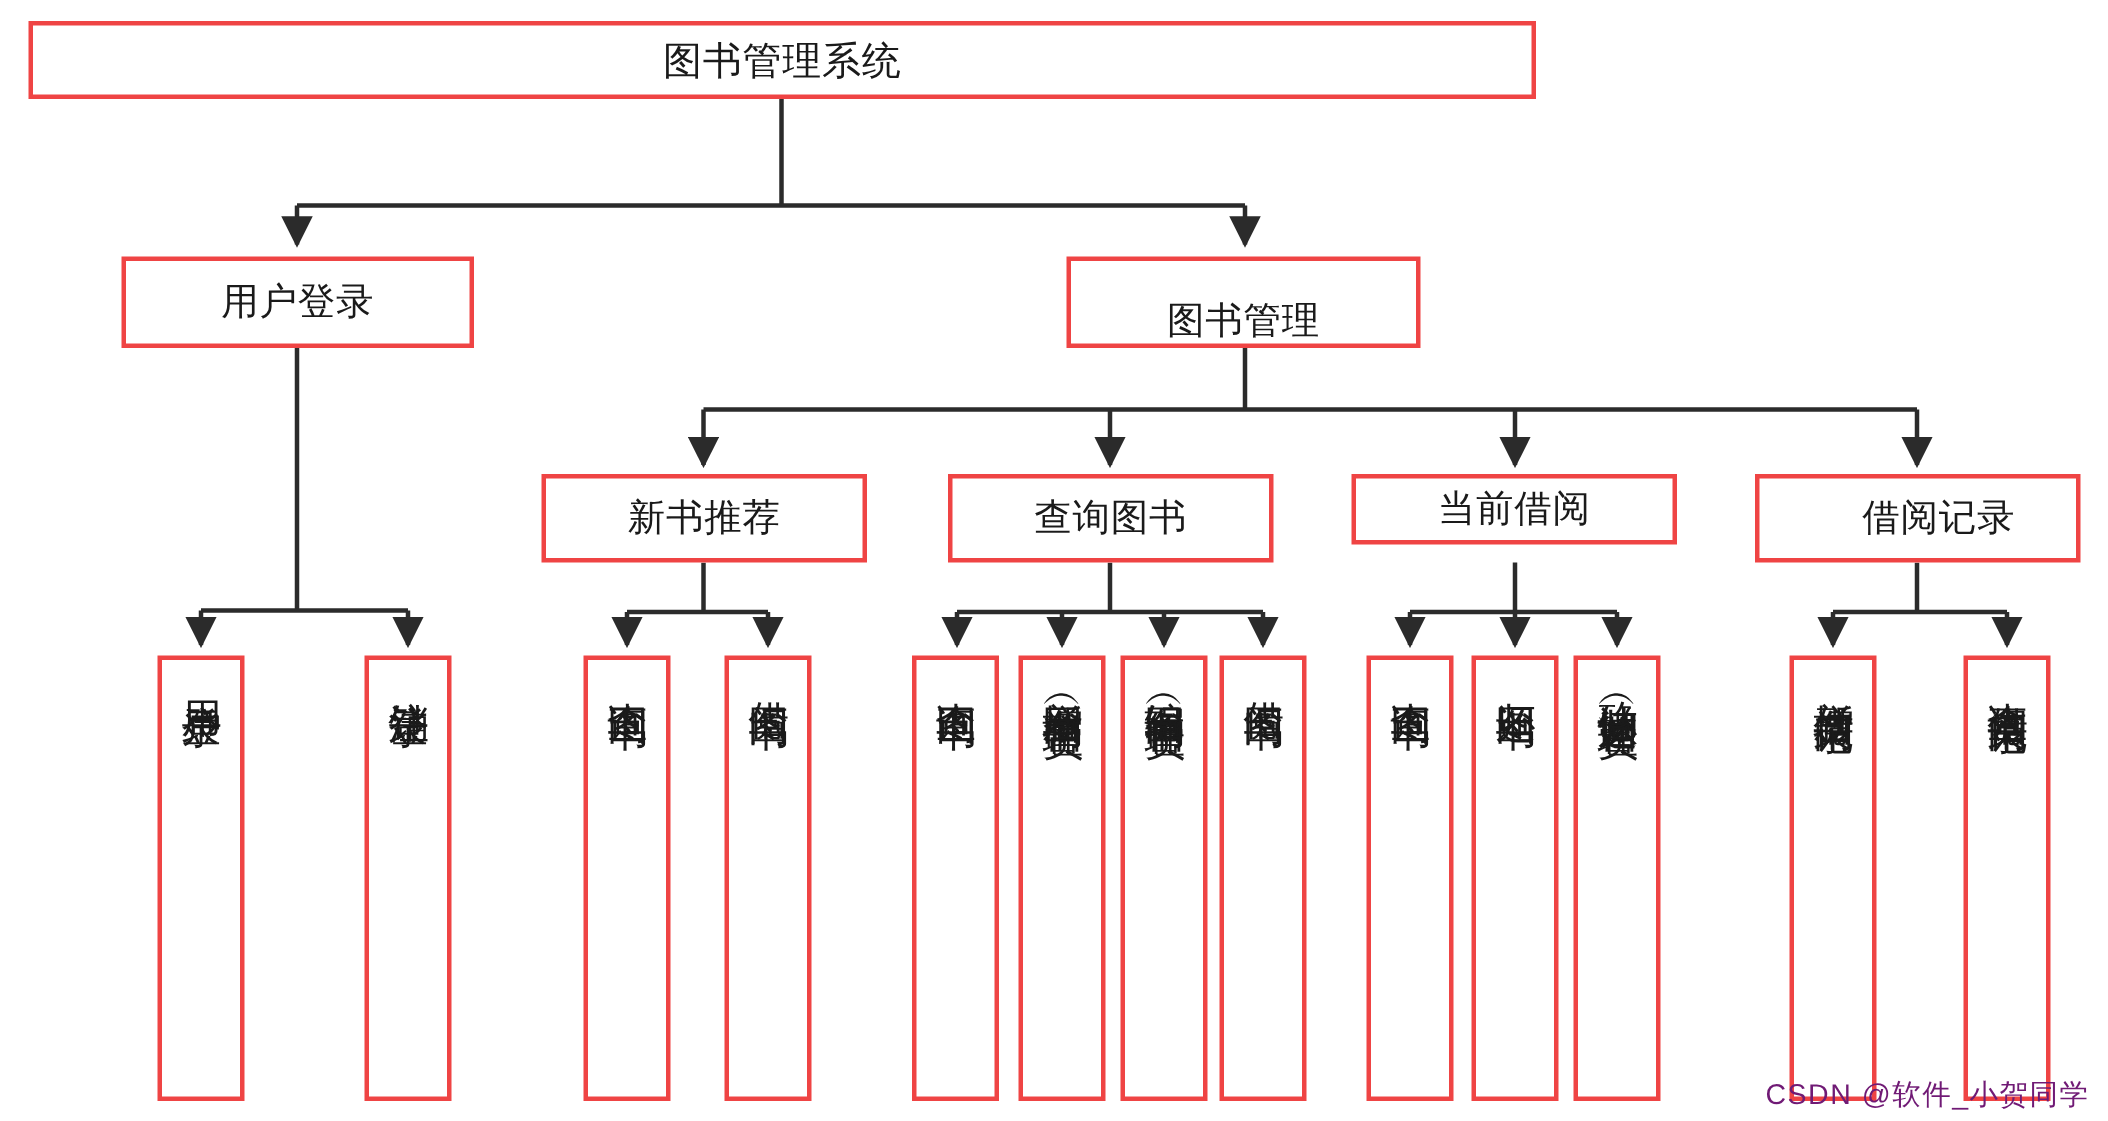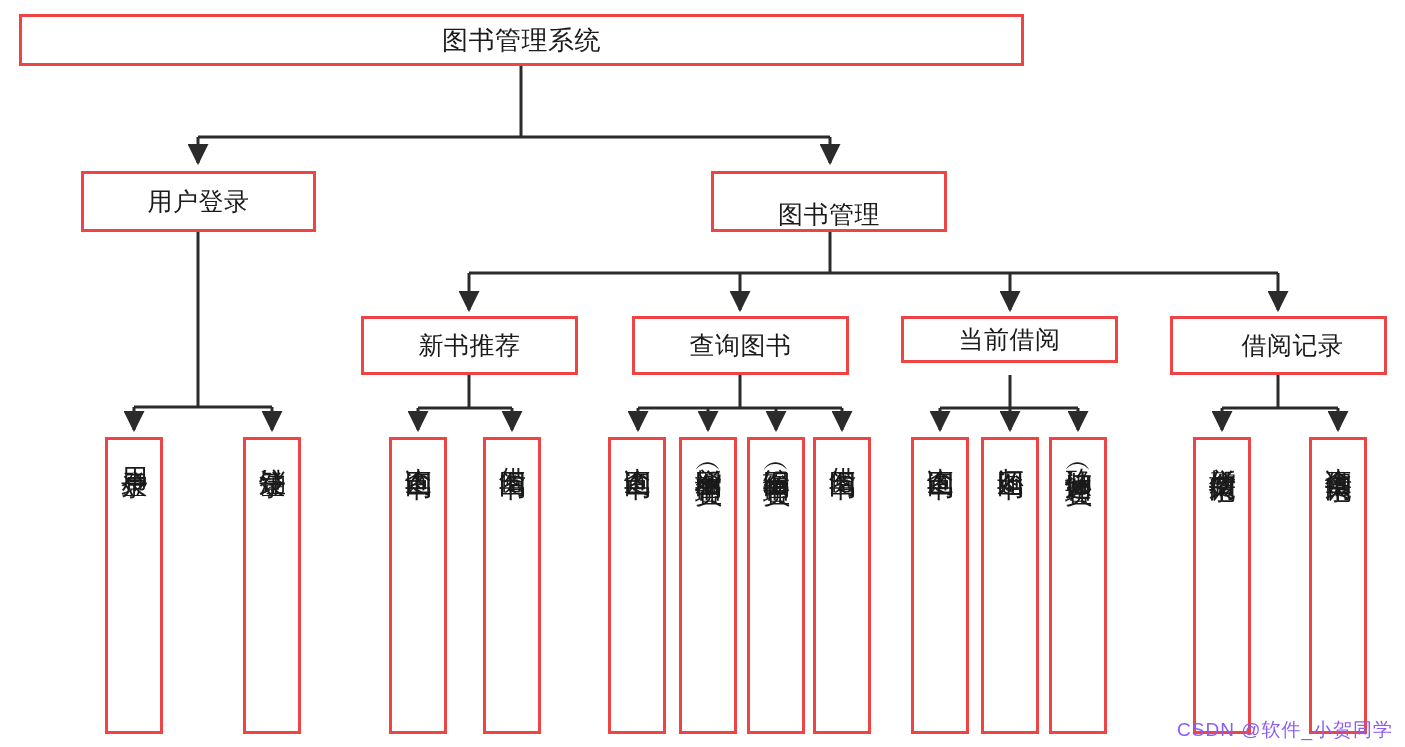--- a/index.html
+++ b/index.html
@@ -54,21 +54,21 @@
     font-size:27px;
     line-height:1.0;
     letter-spacing:2px;
     white-space:nowrap;
   }
   .watermark{
     position:absolute;
     right:12px;
     bottom:4px;
     font-size:19px;
-    color:#8b5cf6;
+    color:#701a75;
     letter-spacing:1px;
     white-space:nowrap;
     user-select:none;
   }
 </style>
 </head>
 <body>
 
 <div id="canvas">
 

